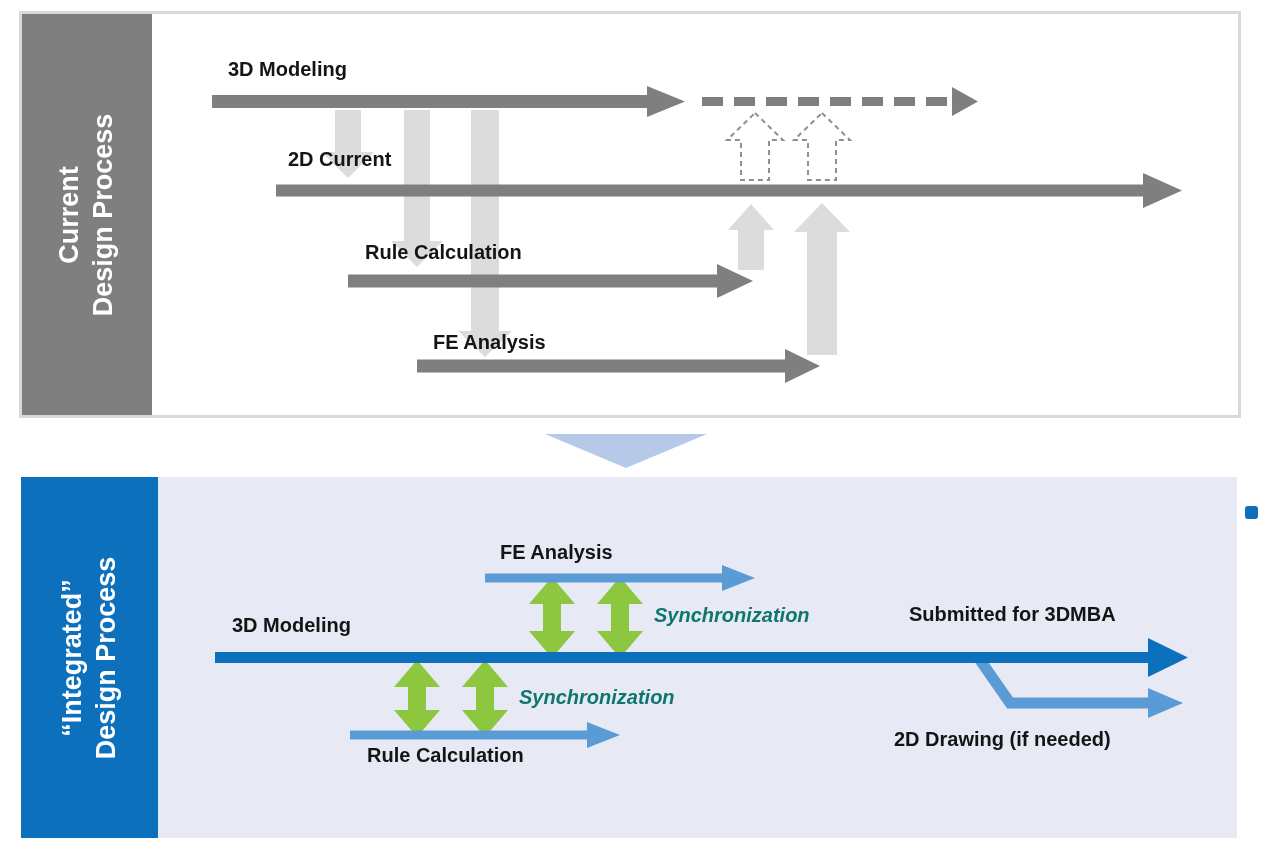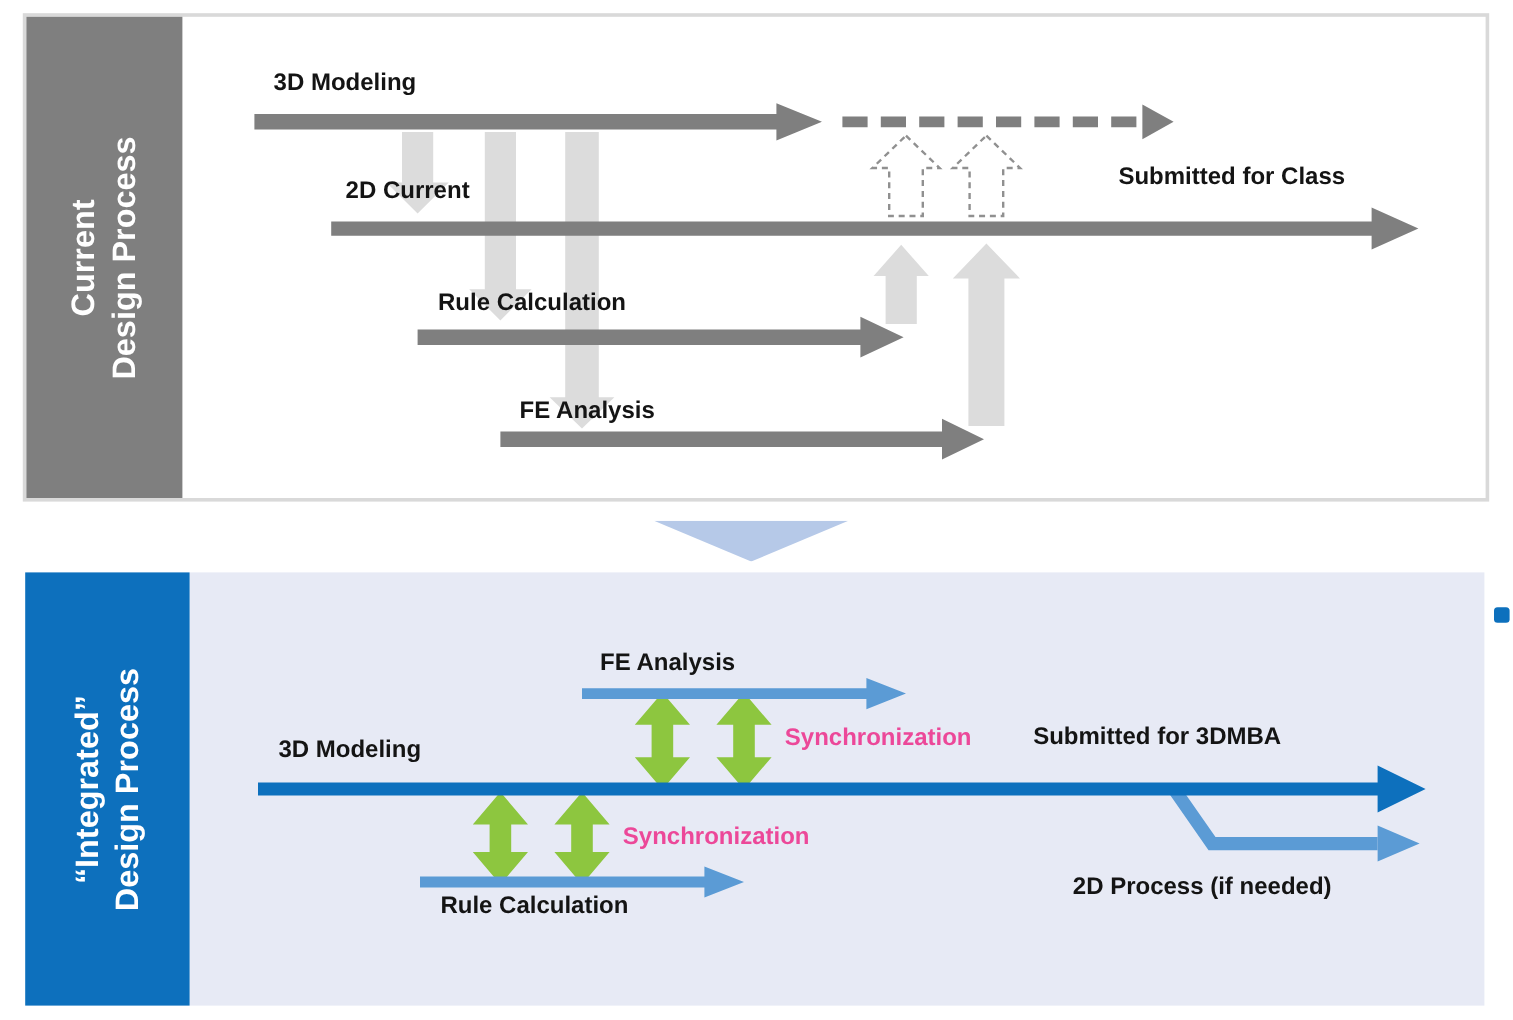--- a/index.html
+++ b/index.html
@@ -30,21 +30,21 @@
     position:absolute; left:50%; top:50%;
     transform:translate(-50%,-50%) rotate(-90deg);
     white-space:nowrap; text-align:center;
     color:#ffffff; font-weight:bold; font-size:27px; line-height:1.25;
   }
   .vtext span { display:block; }
   .lbl {
     position:absolute; white-space:nowrap;
     font-weight:bold; font-size:20px; color:#141414;
   }
-  .lbl.green { color:#ec4899; }
+  .lbl.green { color:#0f766e; font-style:italic; }
   .ovl { position:absolute; left:0; top:0; }
   .connector { position:absolute; left:545px; top:434px; }
   .dot {
     position:absolute; left:1245px; top:506px; width:13px; height:13px;
     border-radius:3px; background:#0d70bd;
   }
 </style>
 </head>
 <body>
 
@@ -76,21 +76,20 @@
       <polygon fill="none" stroke="#909090" stroke-width="2" stroke-dasharray="5 4" points="800,99 828,126 814,126 814,166 786,166 786,126 772,126"></polygon>
       <polygon fill="#7f7f7f" points="254,170.5 1121,170.5 1121,159 1160,176.5 1121,194 1121,182.5 254,182.5"></polygon>
       <polygon fill="#7f7f7f" points="326,260.5 695,260.5 695,250 731,267 695,284 695,273.5 326,273.5"></polygon>
       <polygon fill="#7f7f7f" points="395,345.5 763,345.5 763,335 798,352 763,369 763,358.5 395,358.5"></polygon>
     </svg>
 
     <div class="lbl" style="left:206px; top:44px">3D Modeling</div>
     <div class="lbl" style="left:266px; top:134px">2D Current</div>
     <div class="lbl" style="left:343px; top:227px">Rule Calculation</div>
     <div class="lbl" style="left:411px; top:317px">FE Analysis</div>
-    <div class="lbl" style="left:910px; top:122px">Submitted for Class</div>
   </div>
 
   <svg class="connector" width="162" height="34" viewBox="0 0 162 34">
     <polygon points="0,0 162,0 81,34" fill="#b6c9e8"></polygon>
   </svg>
 
   <div class="panel-bottom">
     <div class="bg"></div>
 
     <div class="sidebar-blue">
@@ -113,21 +112,21 @@
 
       <path d="M 957,180 L 989,226 L 1127,226" fill="none" stroke="#5b9bd5" stroke-width="11"></path>
       <polygon fill="#5b9bd5" points="1127,211 1162,226 1127,241"></polygon>
 
       <polygon fill="#0d70bd" points="194,175 1127,175 1127,161 1167,180.5 1127,200 1127,186 194,186"></polygon>
     </svg>
 
     <div class="lbl" style="left:479px; top:64px">FE Analysis</div>
     <div class="lbl" style="left:211px; top:137px">3D Modeling</div>
     <div class="lbl green" style="left:633px; top:127px">Synchronization</div>
-    <div class="lbl" style="left:840px; top:126px">Submitted for 3DMBA</div>
+    <div class="lbl" style="left:888px; top:126px">Submitted for 3DMBA</div>
     <div class="lbl green" style="left:498px; top:209px">Synchronization</div>
     <div class="lbl" style="left:346px; top:267px">Rule Calculation</div>
-    <div class="lbl" style="left:873px; top:251px">2D Process (if needed)</div>
+    <div class="lbl" style="left:873px; top:251px">2D Drawing (if needed)</div>
   </div>
 
   <div class="dot"></div>
 
 </div>
 
 </body></html>

